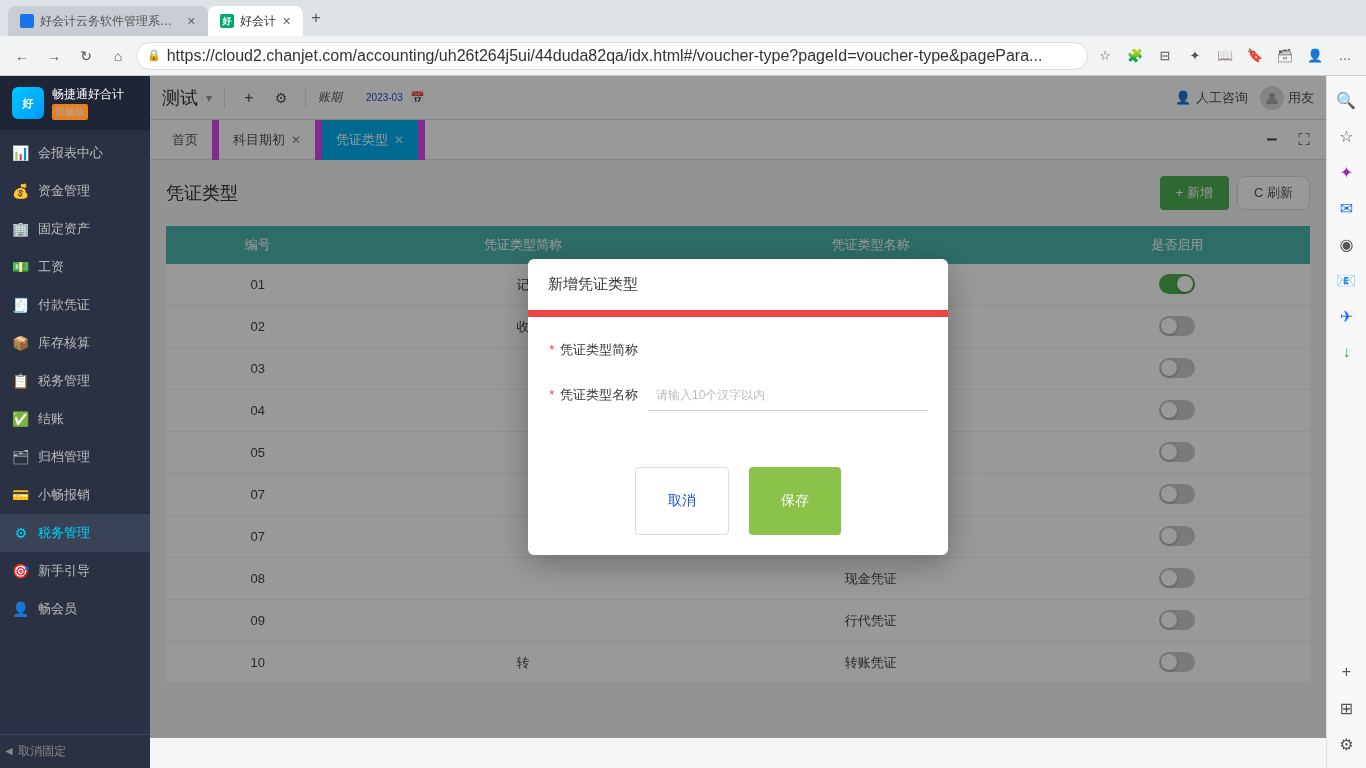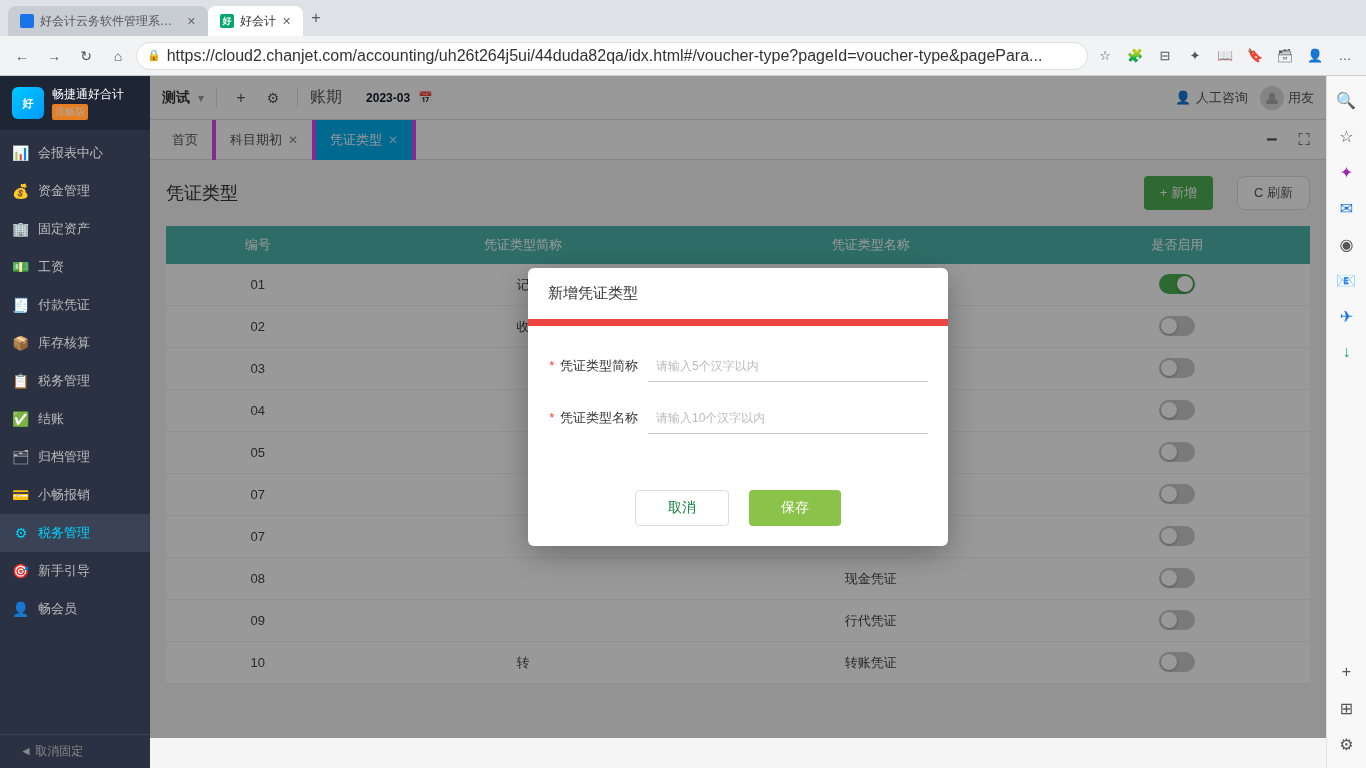--- a/index.html
+++ b/index.html
@@ -32,50 +32,50 @@
     .logo-icon { width: 32px; height: 32px; background: linear-gradient(135deg, #00c8ff, #0099ff); border-radius: 6px; display: flex; align-items: center; justify-content: center; color: #fff; font-size: 11px; font-weight: bold; flex-shrink: 0; }
     .logo-version { font-size: 10px; color: #aaa; background: #e67e22; padding: 1px 3px; border-radius: 2px; display: inline-block; }
     
     .sidebar-nav { flex: 1; overflow-y: auto; padding: 4px 0; }
     .sidebar-nav::-webkit-scrollbar { width: 4px; }
     .sidebar-nav::-webkit-scrollbar-thumb { background: #444; border-radius: 2px; }
     .nav-item { display: flex; align-items: center; padding: 10px 12px; cursor: pointer; gap: 8px; color: #bbb; font-size: 13px; }
     .nav-item.active { background: #3a4255; color: #00d4ff; }
     .nav-item.active .nav-icon { color: #00d4ff; }
     .nav-icon { width: 18px; height: 18px; display: flex; align-items: center; justify-content: center; flex-shrink: 0; font-size: 14px; }
-    .sidebar-bottom { padding: 8px 20px; border-top: 1px solid #3a4255; color: #888; font-size: 12px; cursor: pointer; display: flex; align-items: center; gap: 4px; }
+    .sidebar-bottom { padding: 8px 3px; border-top: 1px solid #3a4255; color: #888; font-size: 12px; cursor: pointer; display: flex; align-items: center; gap: 4px; }
 
     
     .top-bar { display: flex; align-items: center; height: 44px; background: #fff; border-bottom: 1px solid #e0e0e0; padding: 0 12px; gap: 8px; }
-    .company-name { font-size: 14px; color: #333; font-weight: 700; }
+    .company-name { font-size: 18px; color: #333; font-weight: 400; }
     .company-dropdown { color: #999; cursor: pointer; font-size: 12px; }
     .top-bar-sep { width: 1px; height: 20px; background: #e0e0e0; margin: 0 4px; }
     .add-btn { width: 24px; height: 24px; display: flex; align-items: center; justify-content: center; color: #555; cursor: pointer; font-size: 16px; }
     .settings-btn { width: 24px; height: 24px; display: flex; align-items: center; justify-content: center; color: #555; cursor: pointer; font-size: 14px; }
-    .period-label { font-size: 16px; color: #555; }
-    .period-value { font-size: 12px; color: #0f172a; font-weight: 700; }
+    .period-label { font-size: 12px; color: #555; font-style: italic; }
+    .period-value { font-size: 10px; color: #1d4ed8; font-weight: 400; }
     .period-icon { color: #888; font-size: 12px; cursor: pointer; }
     .top-bar-right { margin-left: auto; display: flex; align-items: center; gap: 12px; }
     .consult-btn { display: flex; align-items: center; gap: 4px; color: #555; font-size: 13px; cursor: pointer; }
     .user-btn { display: flex; align-items: center; gap: 4px; color: #555; font-size: 13px; cursor: pointer; }
     .user-avatar { width: 24px; height: 24px; border-radius: 50%; background: #ddd; display: flex; align-items: center; justify-content: center; color: #888; font-size: 12px; }
 
     
     .content-area { flex: 1; background: #f5f5f5; display: flex; flex-direction: column; overflow: hidden; }
     .tabs-bar { display: flex; align-items: center; height: 40px; background: #fff; border-bottom: 1px solid #e0e0e0; padding: 0 8px; gap: 0; }
-    .page-tab { display: flex; align-items: center; padding: 0 14px; height: 40px; font-size: 13px; color: #555; cursor: pointer; border-right: 4px solid #d946ef; gap: 6px; position: relative; }
+    .page-tab { display: flex; align-items: center; padding: 0 14px; height: 40px; font-size: 13px; color: #555; cursor: pointer; border-right: 7px solid #d946ef; gap: 6px; position: relative; }
     .page-tab.active { background: #00b0f0; color: #fff; }
     .page-tab-close { font-size: 12px; cursor: pointer; opacity: 0.7; }
     .expand-btn { margin-left: auto; width: 28px; height: 28px; display: flex; align-items: center; justify-content: center; cursor: pointer; color: #555; font-size: 16px; }
 
     
     .main-content { flex: 1; padding: 16px; overflow: auto; position: relative; }
     .page-header { display: flex; align-items: center; justify-content: space-between; margin-bottom: 16px; }
     .page-title { font-size: 18px; font-weight: 500; color: #333; }
-    .header-actions { display: flex; gap: 24px; }
+    .header-actions { display: flex; gap: 8px; }
     .btn-new { background: #4caf50; color: #fff; border: none; padding: 7px 16px; border-radius: 4px; font-size: 13px; cursor: pointer; display: flex; align-items: center; gap: 4px; }
     .btn-refresh { background: #fff; color: #555; border: 1px solid #ddd; padding: 7px 16px; border-radius: 8px; font-size: 13px; cursor: pointer; display: flex; align-items: center; gap: 4px; }
 
     
     .data-table { width: 100%; border-collapse: collapse; background: #fff; }
     .data-table thead tr { background: #4db6ac; color: #fff; }
     .data-table thead th { padding: 10px 16px; font-weight: 500; font-size: 13px; text-align: center; }
     .data-table tbody tr { border-bottom: 1px solid #f0f0f0; }
     .data-table tbody td { padding: 10px 16px; font-size: 13px; color: #444; text-align: center; }
     
@@ -96,21 +96,21 @@
     .modal-overlay { position: fixed; top: 76px; left: 150px; right: 40px; bottom: 30px; background: rgba(0,0,0,0.4); display: flex; align-items: center; justify-content: center; z-index: 1000; }
     .modal { background: #fff; border-radius: 6px; width: 420px; padding: 0; box-shadow: 0 8px 32px rgba(0,0,0,0.3); }
     .modal-header { padding: 16px 20px; border-bottom: 7px solid #ef4444; font-size: 15px; font-weight: 500; color: #333; }
     .modal-body { padding: 24px 20px 20px; }
     .form-row { display: flex; align-items: center; margin-bottom: 20px; }
     .form-label { font-size: 13px; color: #333; width: 100px; text-align: right; padding-right: 10px; flex-shrink: 0; }
     .form-label .required { color: #f44336; margin-right: 2px; }
     .form-input { flex: 1; height: 32px; border: none; border-bottom: 1px solid #ccc; padding: 0 8px; font-size: 13px; color: #333; outline: none; }
     .form-input::placeholder { color: #bbb; font-size: 12px; }
     .modal-footer { display: flex; justify-content: center; gap: 20px; padding: 16px 20px 20px; }
-    .btn-cancel { background: #fff; color: #15803d; border: 1px solid #ddd; padding: 8px 32px; border-radius: 4px; font-size: 14px; cursor: pointer; }
+    .btn-cancel { background: #fff; color: #1d4ed8; border: 1px solid #ddd; padding: 24px 32px; border-radius: 4px; font-size: 14px; cursor: pointer; }
     .btn-save { background: #8bc34a; color: #fff; border: none; padding: 2px 32px; border-radius: 4px; font-size: 14px; cursor: pointer; }
   </style>
 </head>
 <body>
 
 <div class="browser-chrome">
 
   <div class="tab-bar">
     <div class="tab inactive">
       <div class="tab-favicon" style="background:#1a73e8;"></div>
@@ -373,21 +373,20 @@
           <div class="modal">
             <div class="modal-header">
               <span>新增凭证类型</span>
             </div>
             <div class="modal-body">
               <div class="form-row">
                 <label class="form-label">
                   <span class="required">*</span>
                   <span>凭证类型简称</span>
                 </label>
-                <input class="form-input" type="text" placeholder="请输入5个汉字以内" style="">
               </div>
               <div class="form-row">
                 <label class="form-label">
                   <span class="required">*</span>
                   <span>凭证类型名称</span>
                 </label>
                 <input class="form-input" type="text" placeholder="请输入10个汉字以内" style="">
               </div>
             </div>
             <div class="modal-footer">

